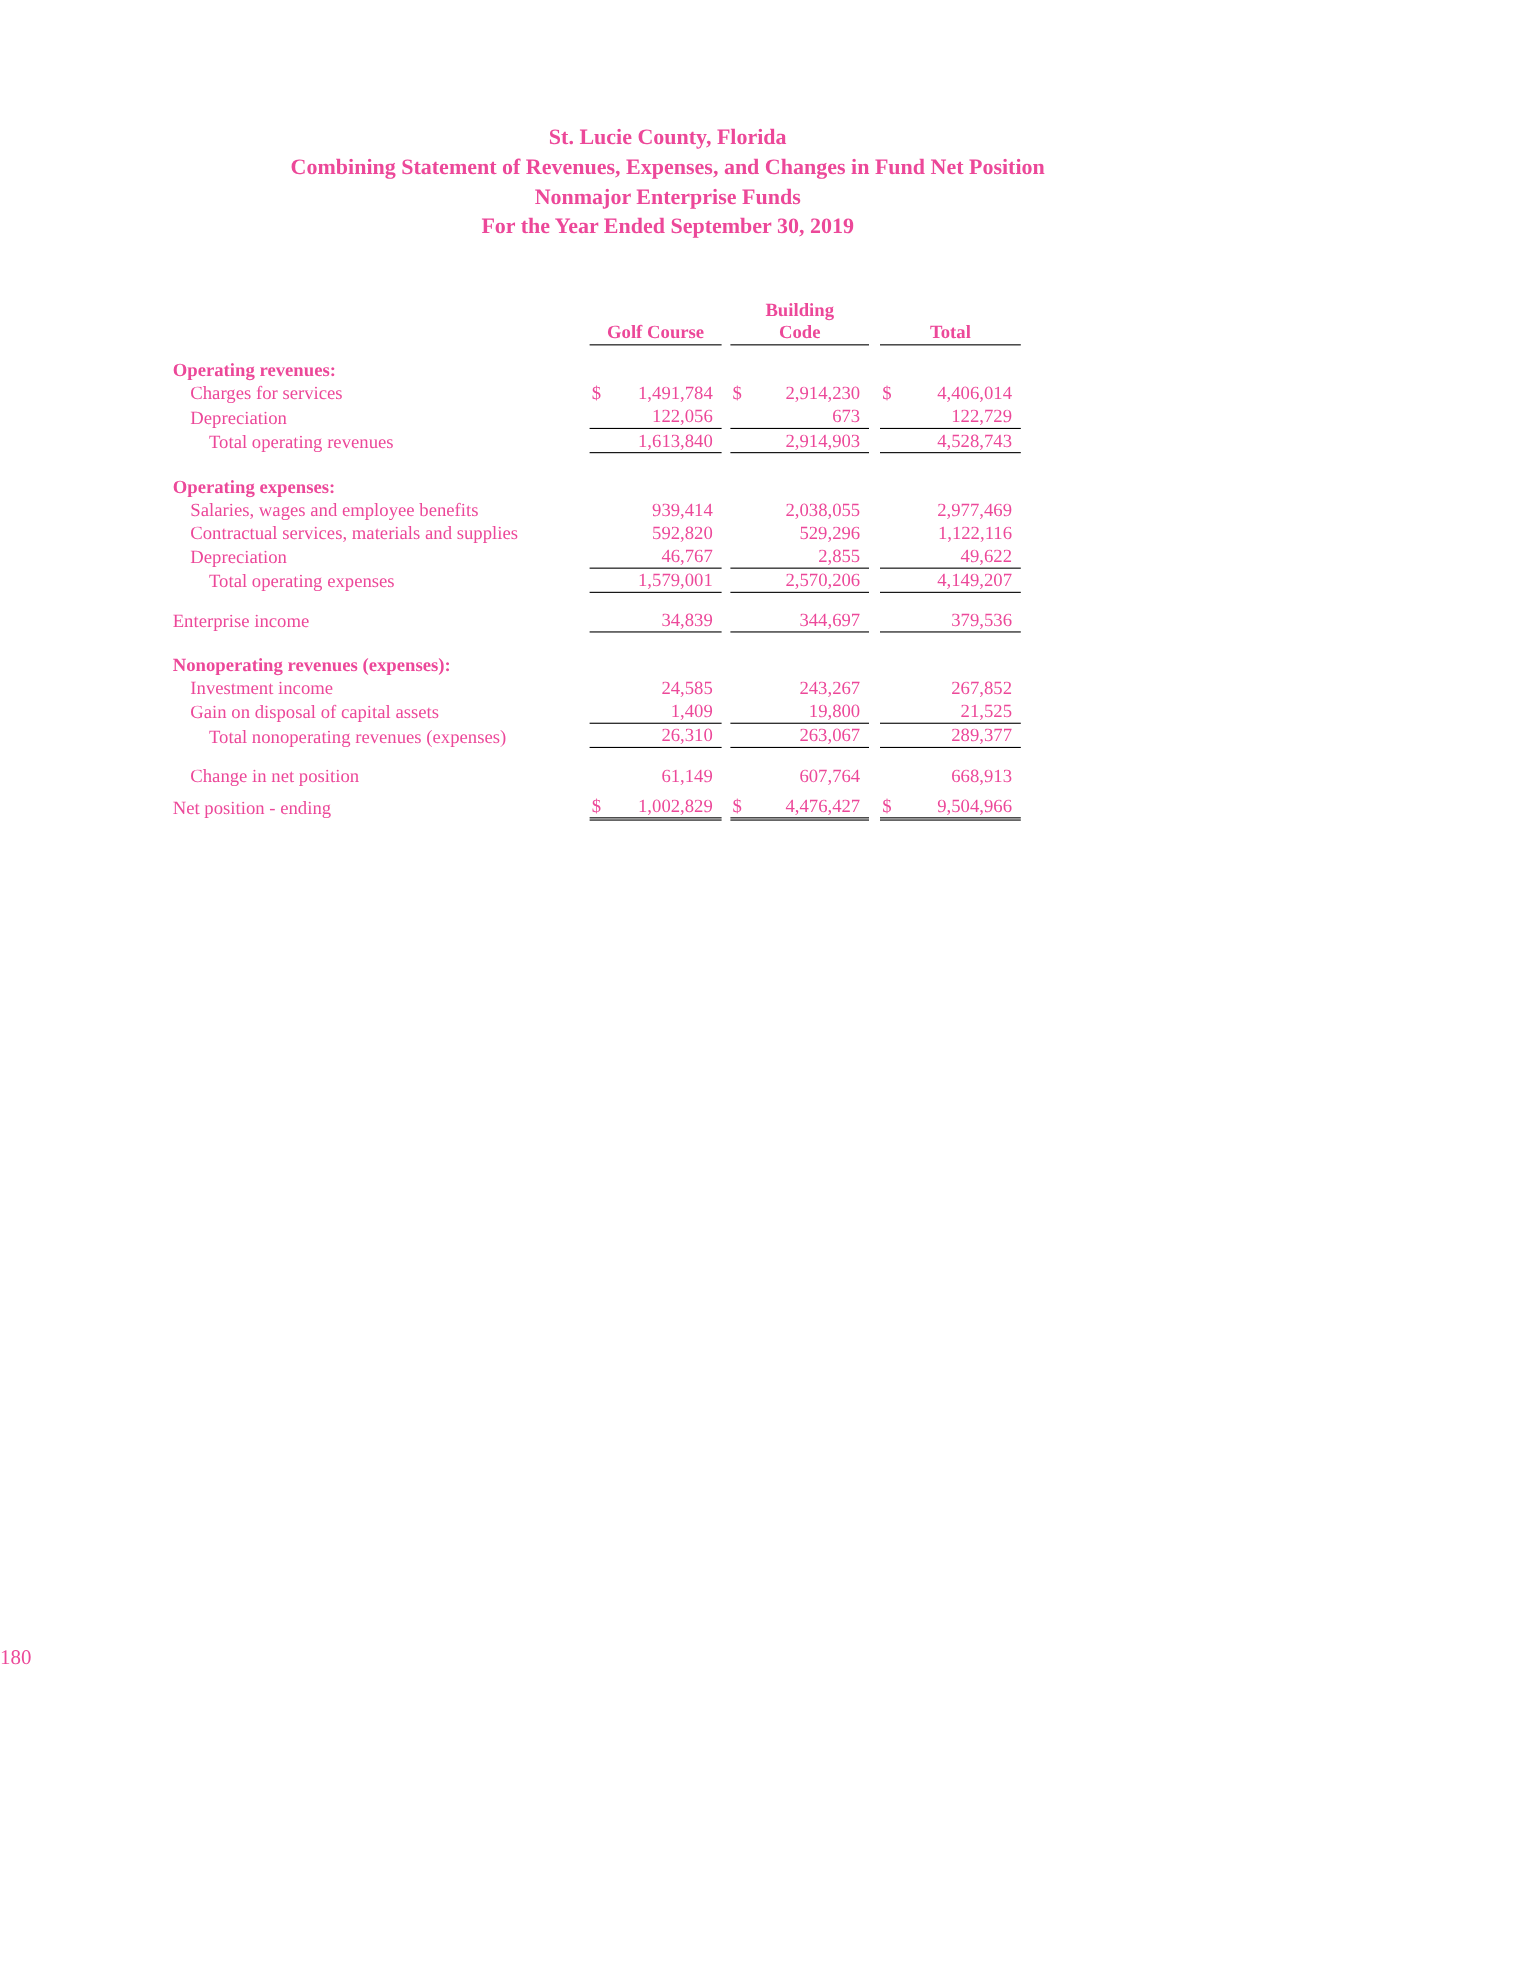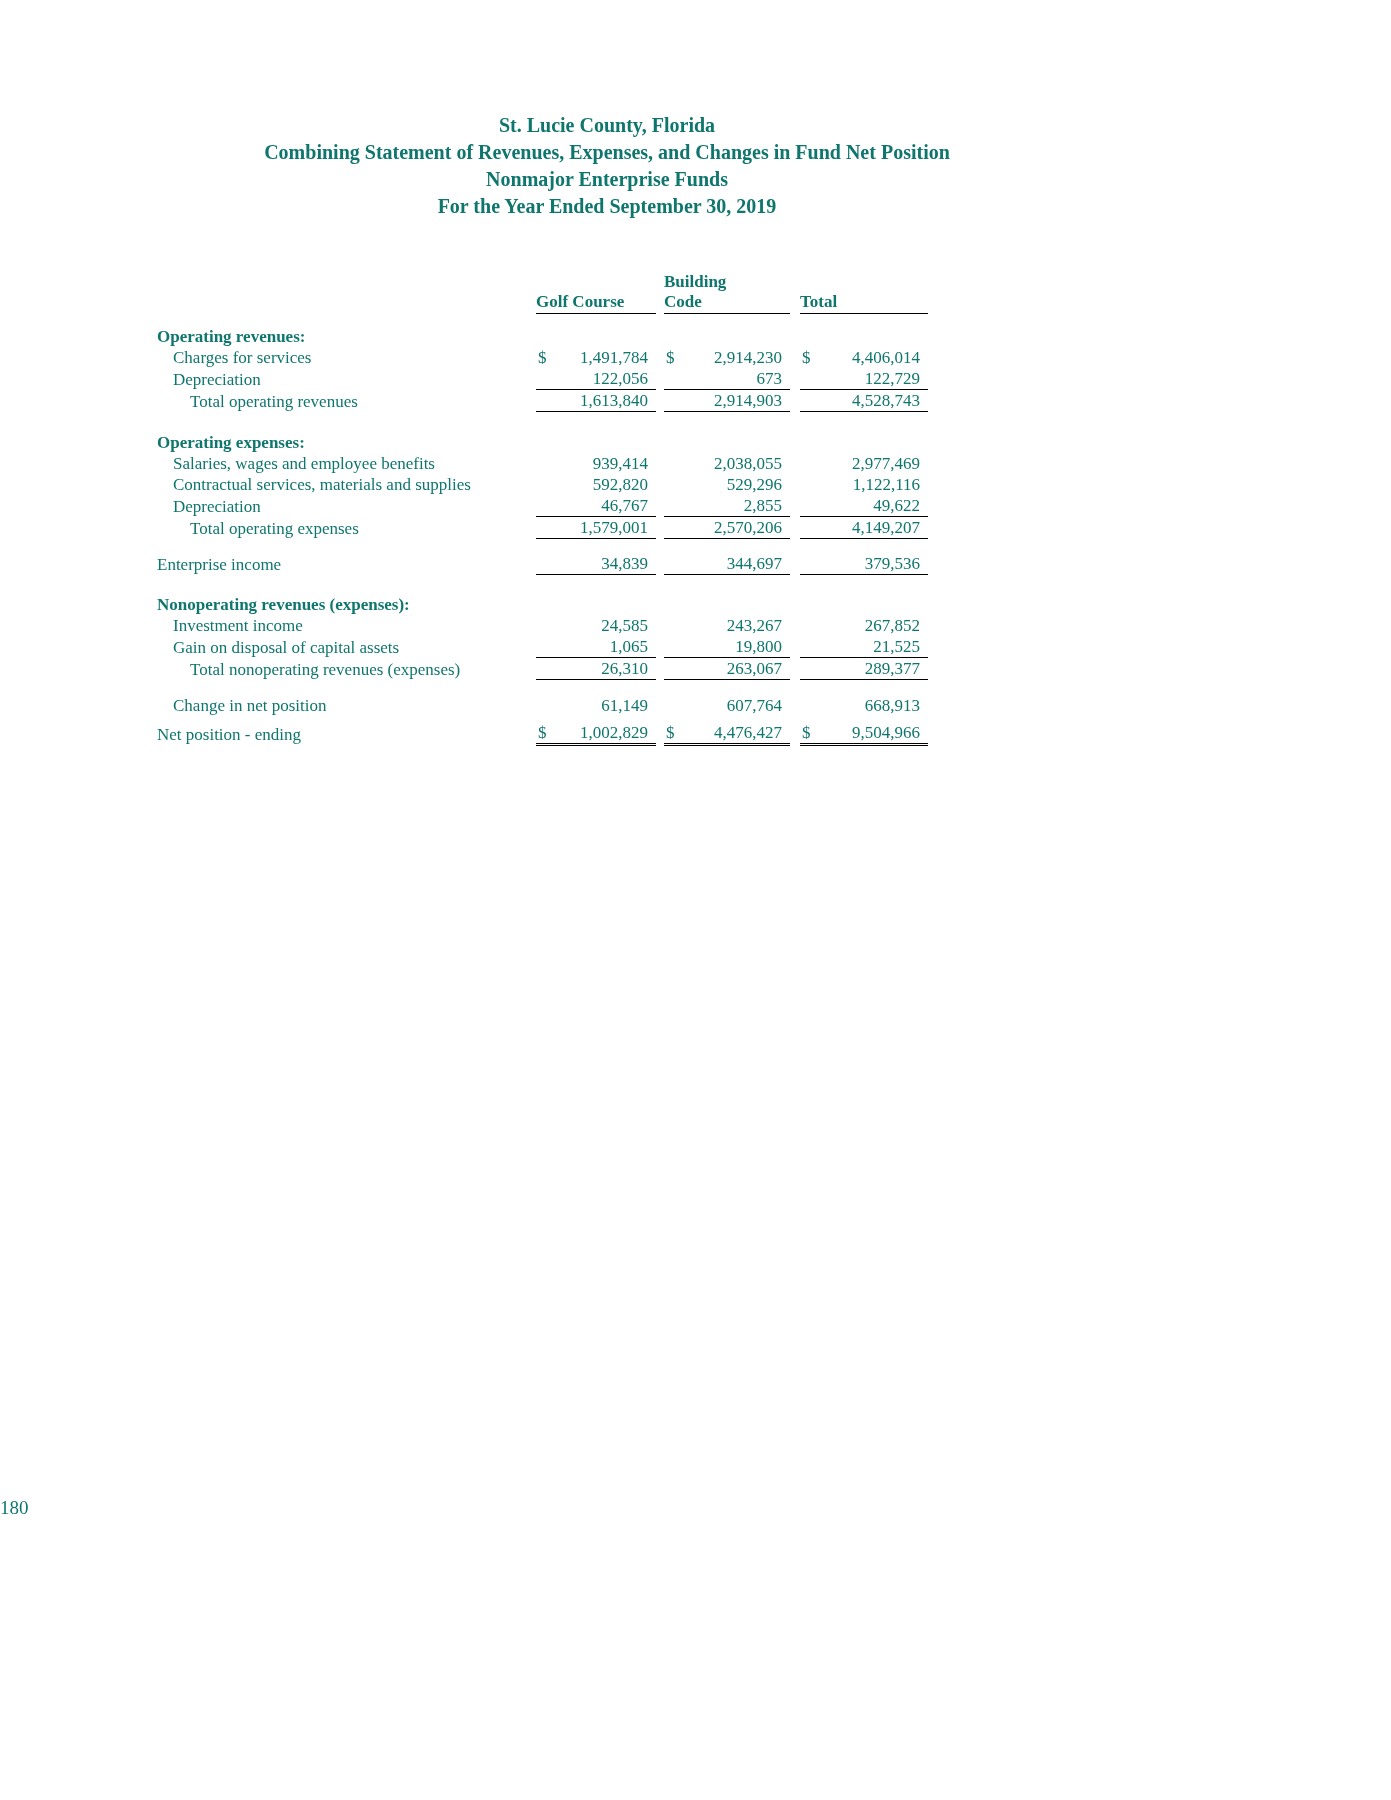--- a/index.html
+++ b/index.html
@@ -2,21 +2,21 @@
 <html><head>
 <meta charset="utf-8">
 <style>
   * { margin: 0; padding: 0; box-sizing: border-box; }
   html, body { background: #ffffff; }
   .page {
     position: relative;
     width: 1391px;
     height: 1800px;
     background: #ffffff;
-    color: #0f766e;
+    color: #ec4899;
     font-family: "Liberation Serif", serif;
     overflow: hidden;
   }
   .content {
     position: absolute;
     left: 0;
     top: 0;
     width: 1214px;
   }
   .title-block {
@@ -33,20 +33,21 @@
   }
   
   .header-row {
     display: flex;
     align-items: flex-end;
     margin-bottom: 12px;
     font-weight: bold;
   }
   .header-label-spacer { flex: 1; }
   .hcell {
+    text-align: center;
     border-bottom: 1px solid #000;
     line-height: 20px;
     padding-bottom: 1px;
   }
   .hcell .hline1 { min-height: 20px; }
   .hcell.col0 { width: 120px; }
   .hcell.col1 { width: 126px; margin-left: 8px; }
   .hcell.col2 { width: 128px; margin-left: 10px; }
   
   .row {
@@ -253,21 +254,21 @@
             </div>
             <div class="cell-val col2">
               <span class="dollar"></span>
               <span class="num">267,852</span>
             </div>
           </div>
           <div class="row">
             <div class="cell-label indent-1">Gain on disposal of capital assets</div>
             <div class="cell-val col0 u1">
               <span class="dollar"></span>
-              <span class="num">1,065</span>
+              <span class="num">1,409</span>
             </div>
             <div class="cell-val col1 u1">
               <span class="dollar"></span>
               <span class="num">19,800</span>
             </div>
             <div class="cell-val col2 u1">
               <span class="dollar"></span>
               <span class="num">21,525</span>
             </div>
           </div>

